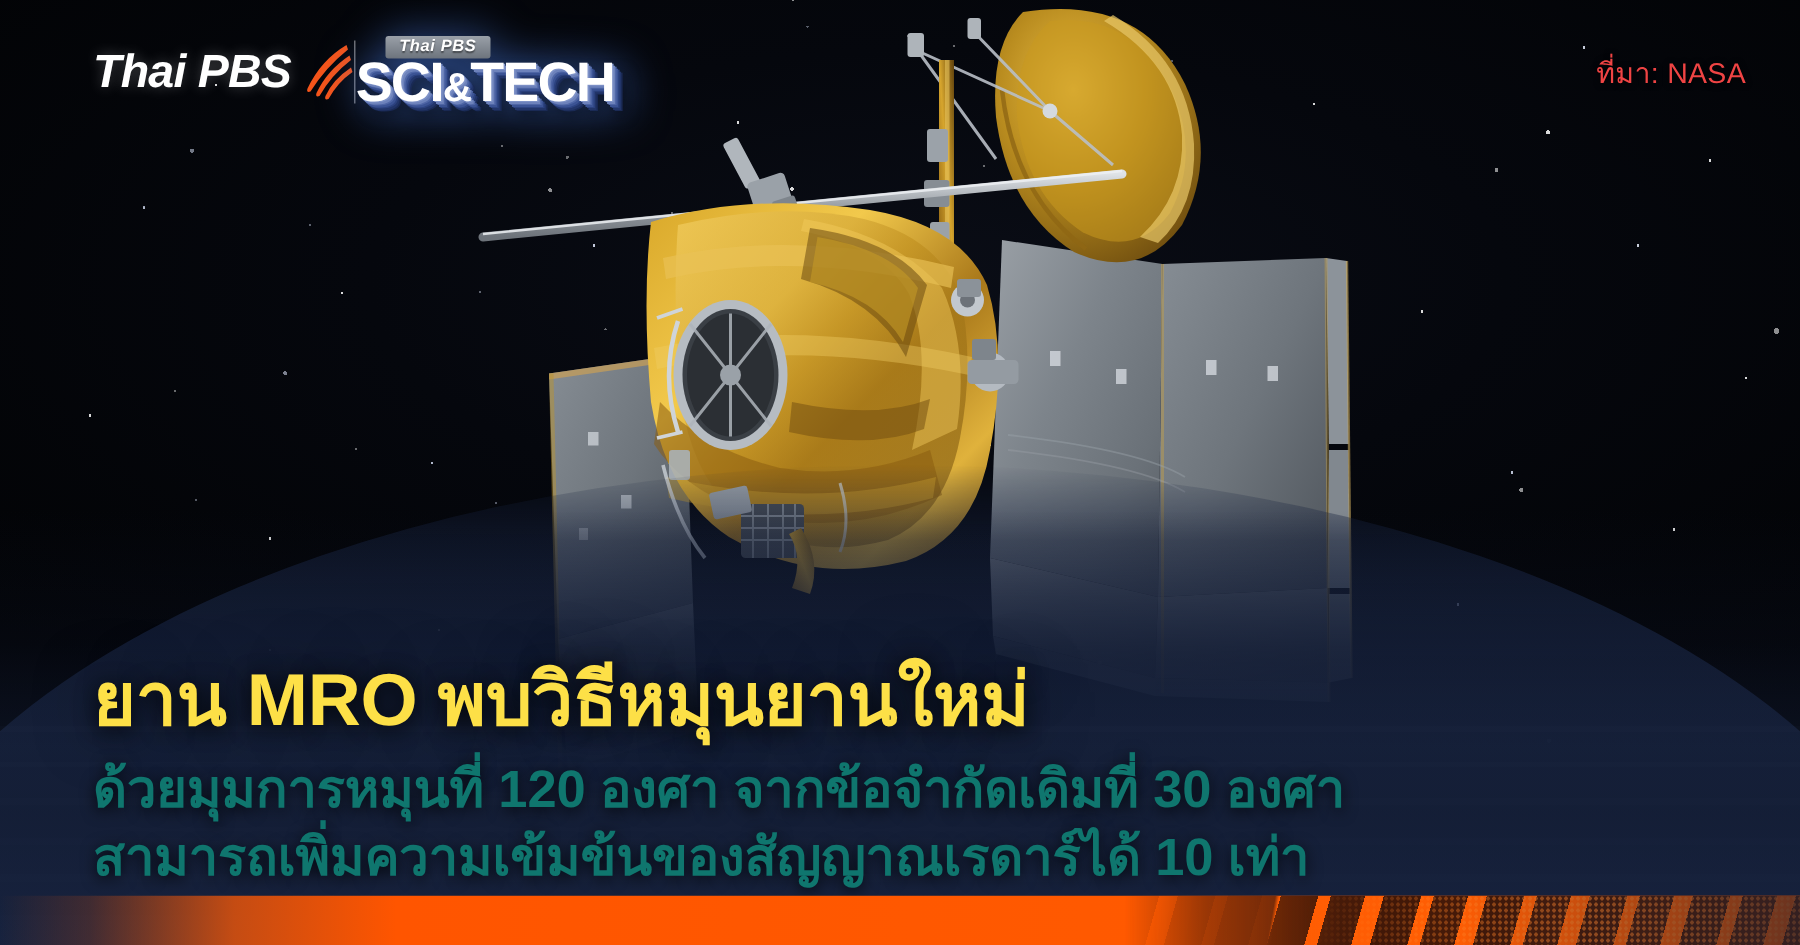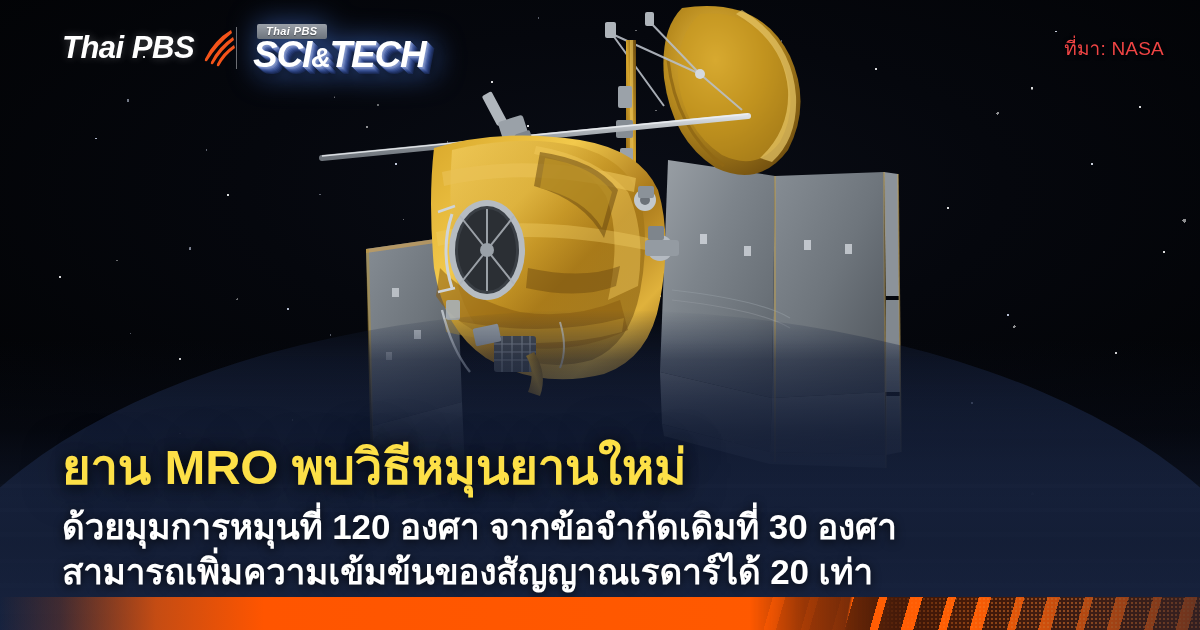--- a/index.html
+++ b/index.html
@@ -130,29 +130,28 @@
   }
   .st-badge{
     font-size:11px; font-weight:bold; font-style:italic; color:#ffffff;
     background:linear-gradient(to bottom,#9aa0a8,#6d747d);
     padding:1px 9px 2px; border-radius:2px; letter-spacing:.4px;
     margin-left:20px; margin-bottom:-3px;
     text-shadow:0 1px 1px rgba(0,0,0,.45);
     font-family:"Liberation Sans",sans-serif;
   }
   .st-main{
-    font-size:37px; font-weight:bold; font-style:italic; letter-spacing:-1.2px;
+    font-size:37px; font-weight:bold; letter-spacing:-1.2px;
     color:#ffffff;
     font-family:"Liberation Sans",sans-serif;
     text-shadow:
       1px 1px 0 #7f93c8, 2px 2px 0 #6d82bb, 3px 3px 0 #4f66a6,
       4px 4px 0 #3b5394, 5px 5px 0 #2c427f, 6px 6px 0 #223569,
       7px 7px 0 #1a2a55, 8px 8px 10px rgba(0,0,0,.8);
     line-height:1;
-    margin-left:16px;
   }
   .st-main .amp{ font-size:27px; }
   .source{
     margin-left:auto;
     color:#ef4444; font-size:19px; letter-spacing:.2px;
     font-family:"Liberation Sans","DejaVu Sans",sans-serif;
     text-shadow:0 1px 4px rgba(0,0,0,.9);
   }
 
   
@@ -161,21 +160,21 @@
   }
   .headline{
     color:#fde047;
     font-size:49px; font-weight:bold; line-height:1.16;
     letter-spacing:-.2px;
     text-shadow:0 2px 14px rgba(0,0,0,.85), 0 0 40px rgba(0,0,0,.6);
     font-family:"Liberation Sans","DejaVu Sans",sans-serif;
     margin-bottom:9px;
   }
   .subline{
-    color:#ffffff;
+    color:#0f766e;
     font-size:35px; font-weight:bold; line-height:1.27;
     letter-spacing:-.1px;
     text-shadow:0 2px 10px rgba(0,0,0,.8);
     font-family:"Liberation Sans","DejaVu Sans",sans-serif;
   }
 
   
   .strip{
     position:absolute; left:0; right:0; bottom:0; height:33px; z-index:25;
     overflow:hidden;
@@ -400,21 +399,21 @@
       </div>
 
     </div>
 
     <div class="source">ที่มา: NASA</div>
   </div>
 
   <div class="textblock">
     <div class="headline">ยาน MRO พบวิธีหมุนยานใหม่</div>
     <div class="subline">ด้วยมุมการหมุนที่ 120 องศา จากข้อจำกัดเดิมที่ 30 องศา</div>
-    <div class="subline">สามารถเพิ่มความเข้มข้นของสัญญาณเรดาร์ได้ 20 เท่า</div>
+    <div class="subline">สามารถเพิ่มความเข้มข้นของสัญญาณเรดาร์ได้ 10 เท่า</div>
   </div>
 
   <div class="strip">
     <div class="strip-base"></div>
     <div class="strip-swoosh"></div>
     <div class="strip-dots"></div>
     <div class="strip-dark-right"></div>
   </div>
 
 </div>

